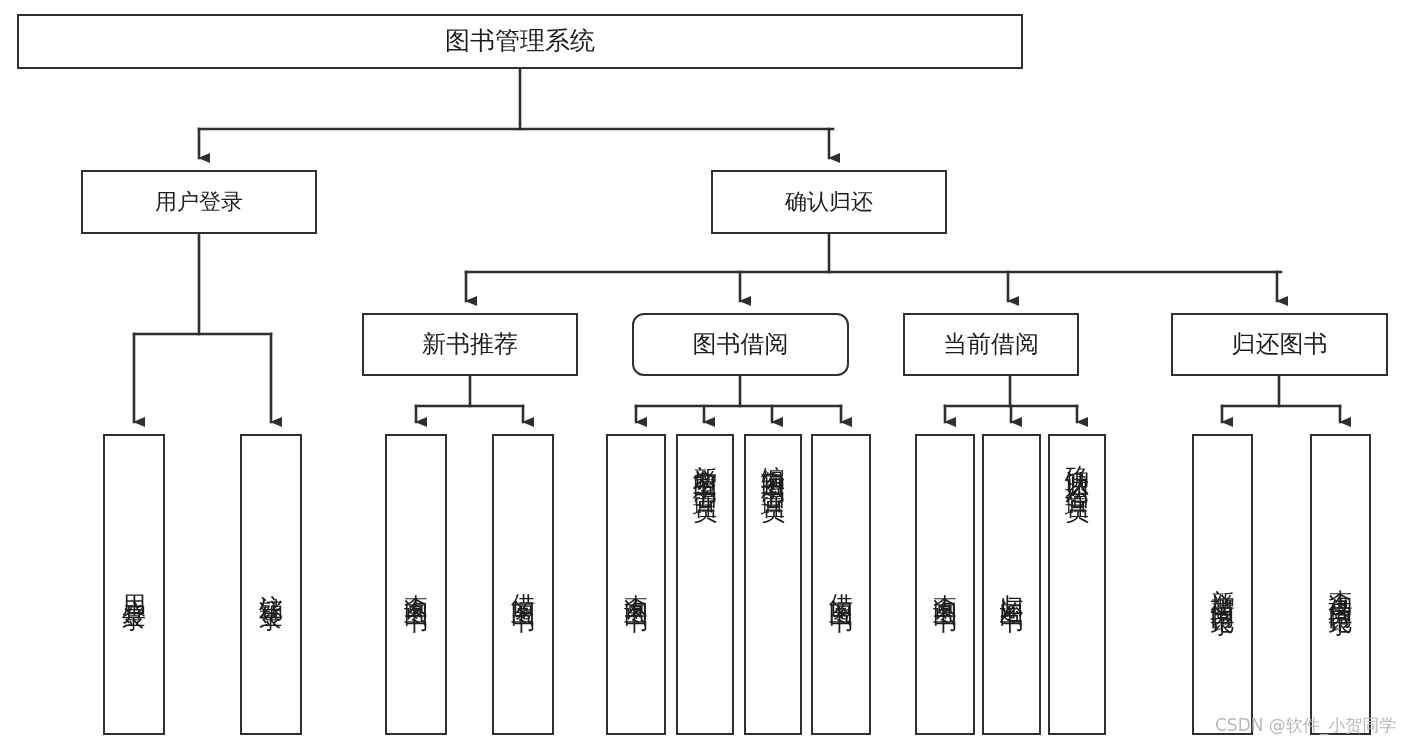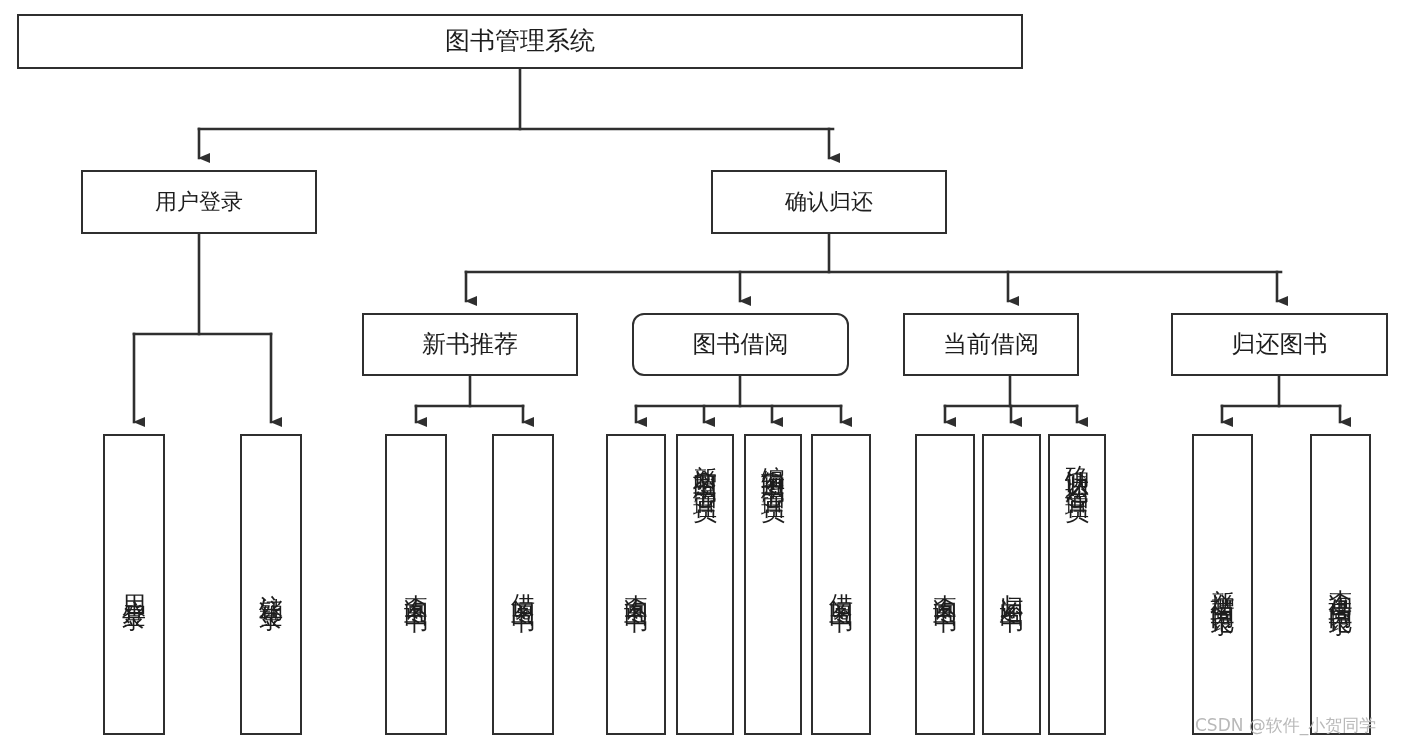--- a/index.html
+++ b/index.html
@@ -72,20 +72,21 @@
 
   
   #watermark{
     position:absolute;
     left:1195px;top:714px;
     font-size:17px;
     color:#b9b9b9;
     z-index:5;
     white-space:nowrap;
     font-family:"DejaVu Sans","Liberation Sans",sans-serif;
+    padding-left:20px;
   }
 </style>
 </head>
 <body>
 
 <div id="stage">
 
   <svg id="wires" viewBox="0 0 1405 747" width="1405" height="747">
     <defs>
       <marker id="arrow" viewBox="0 0 10 12" refX="5" refY="11" markerWidth="10" markerHeight="12" orient="auto-start-reverse" markerUnits="userSpaceOnUse">

